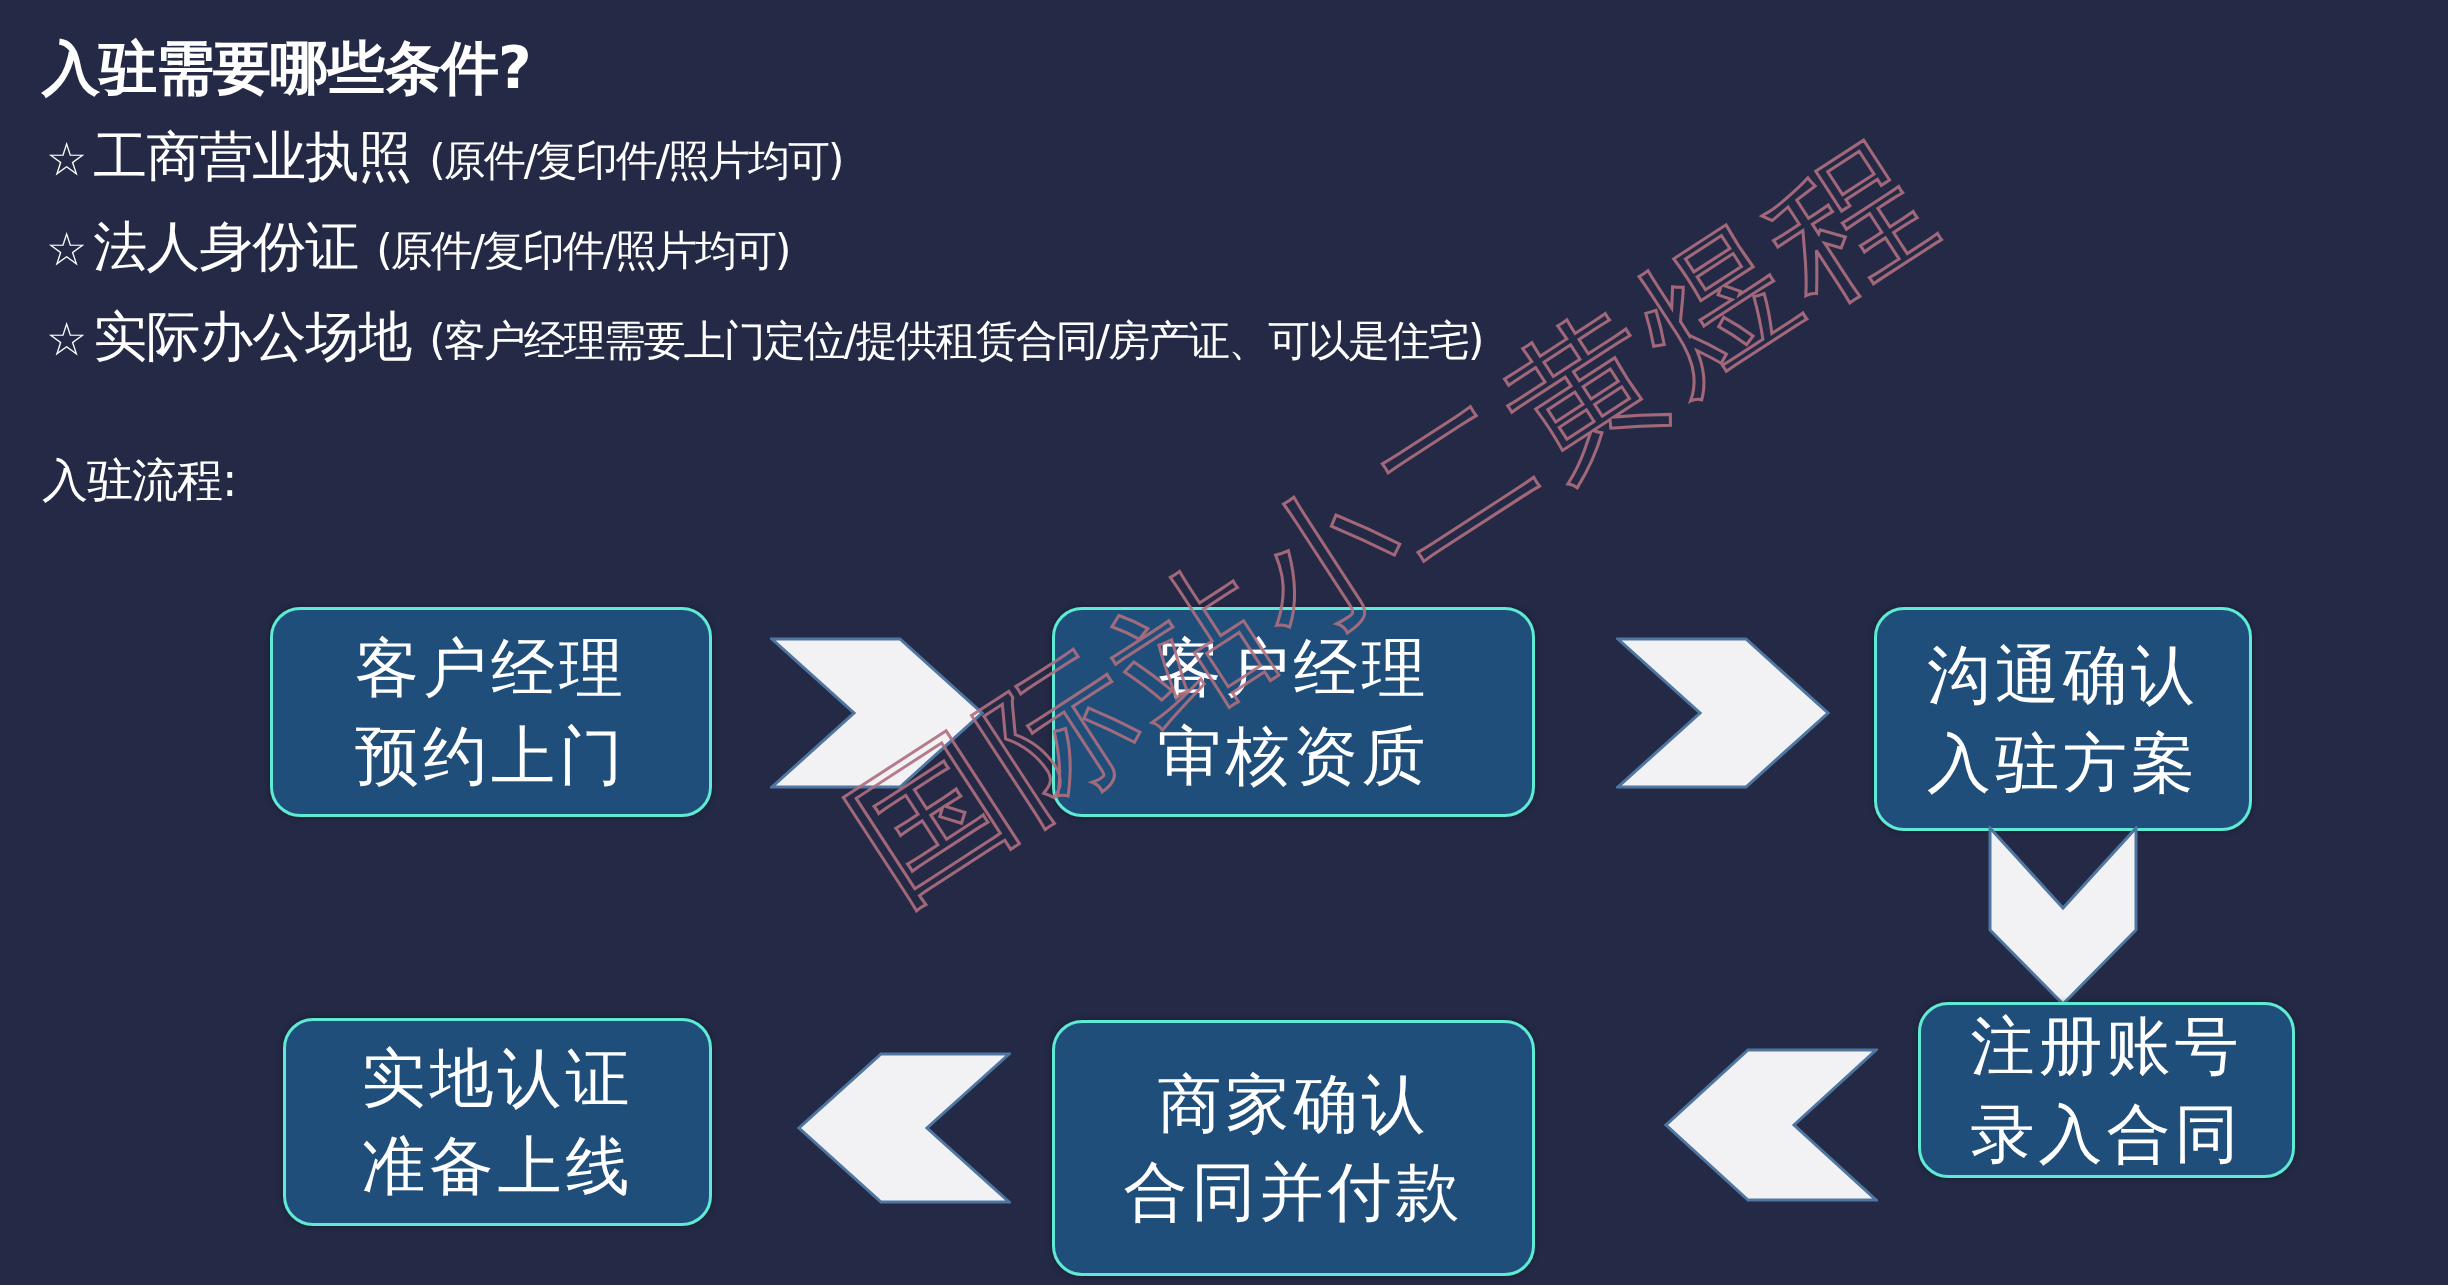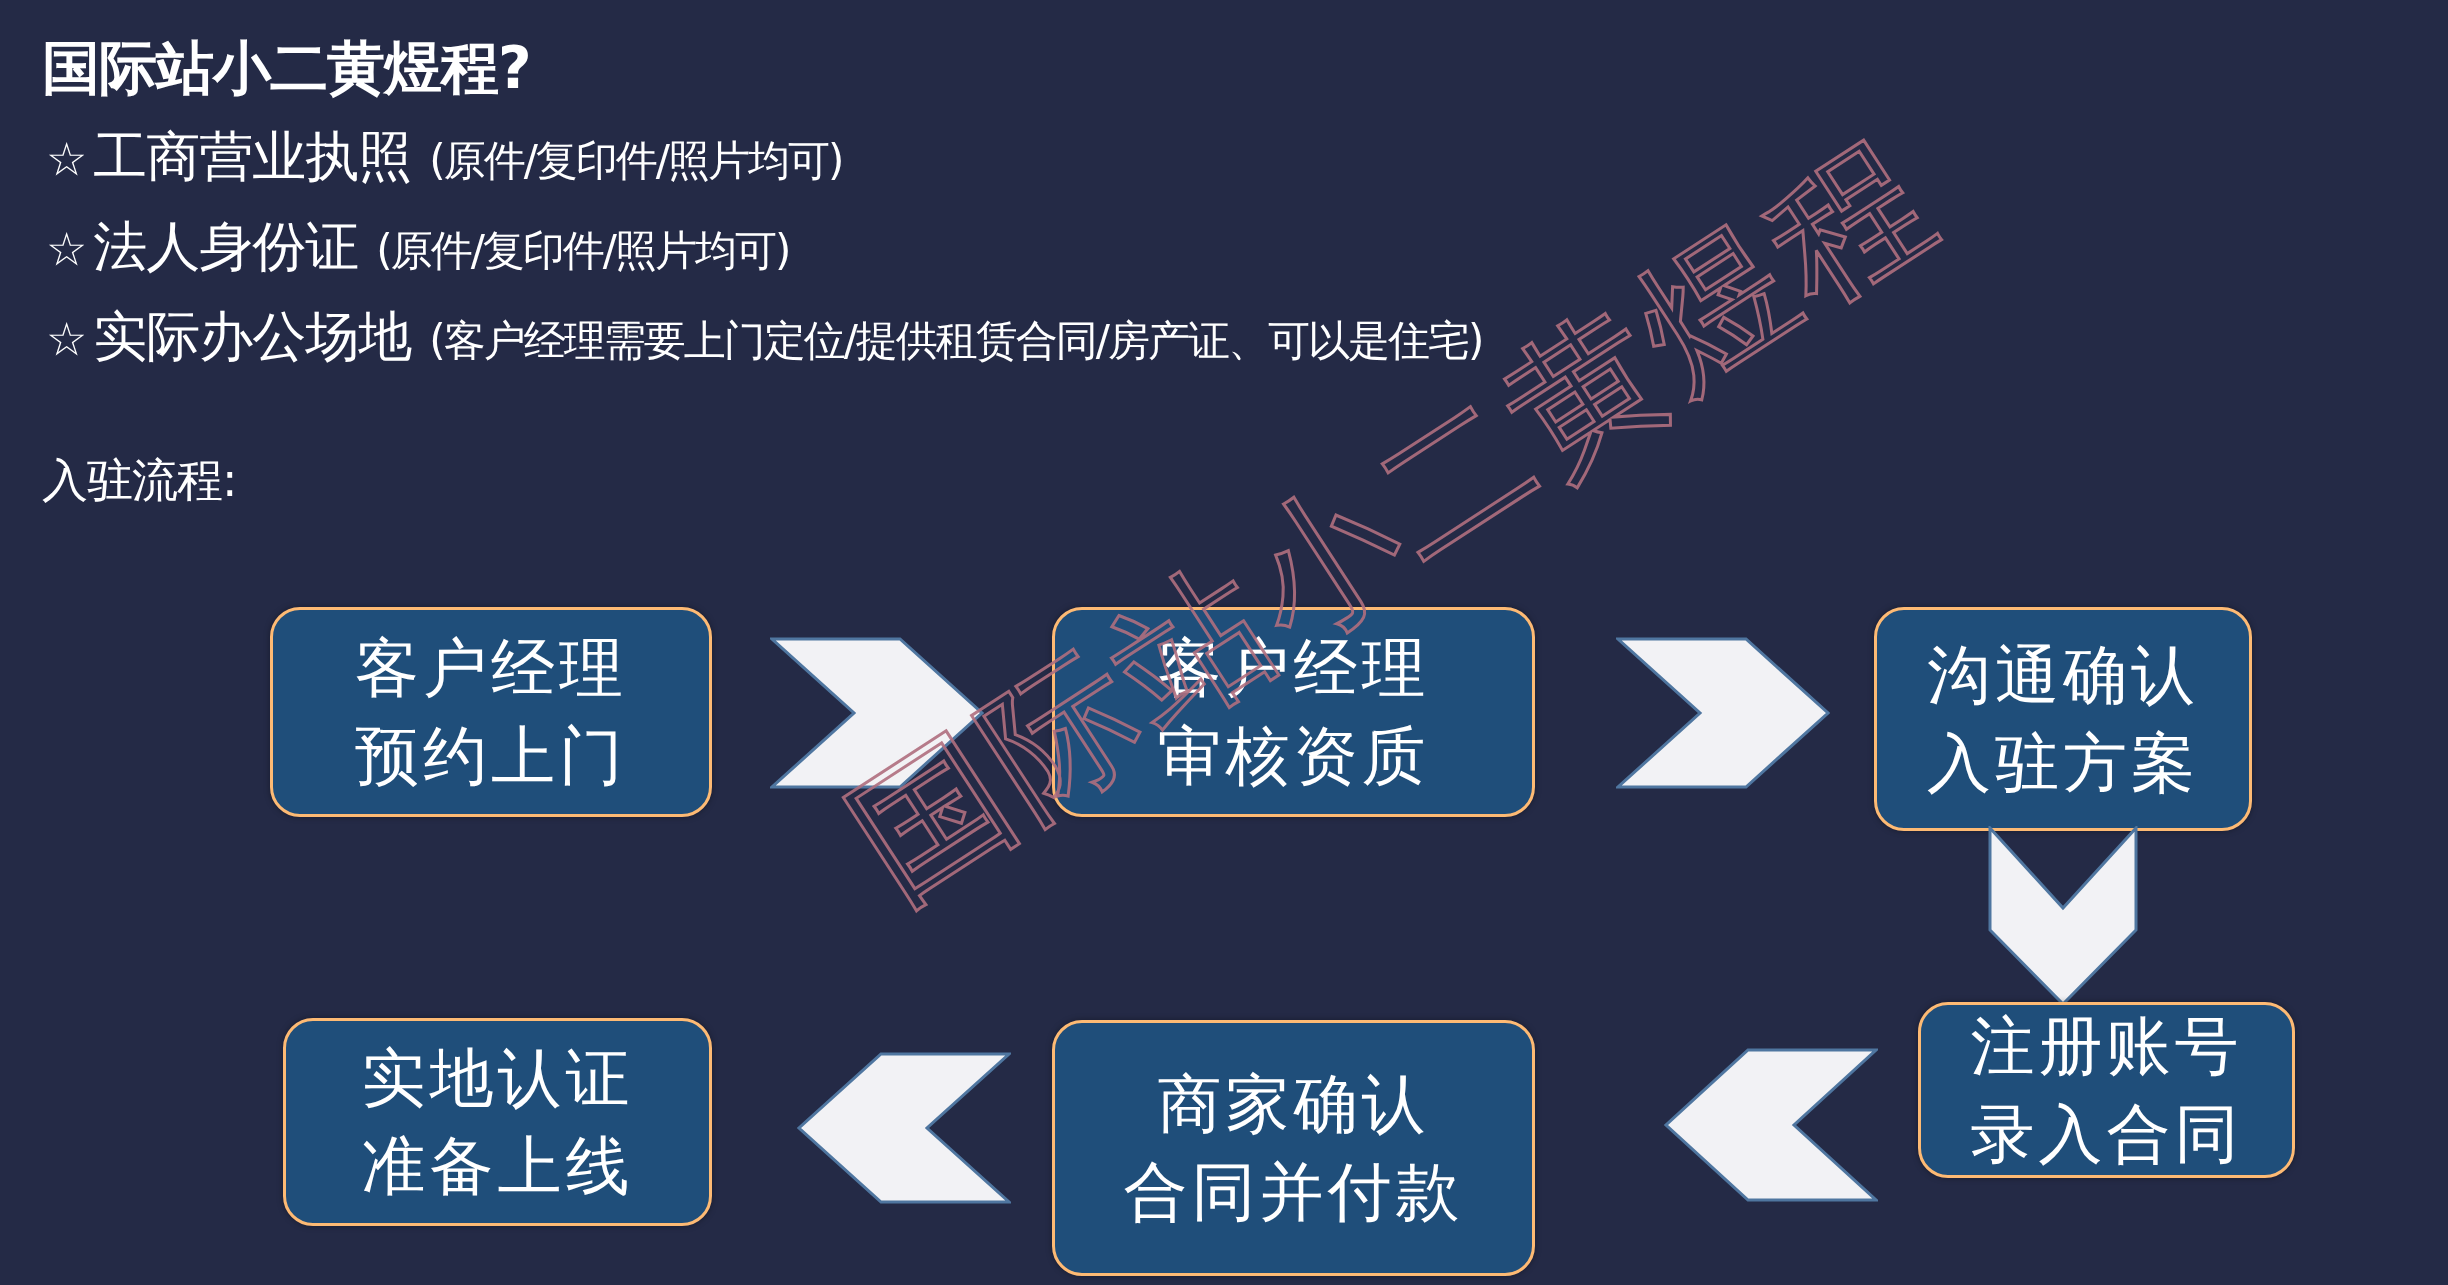--- a/index.html
+++ b/index.html
@@ -18,38 +18,38 @@
   }
   .req .star { font-size:46px; margin-right:6px; }
   .req .main { font-weight:normal; letter-spacing:-1px; }
   .req .note { font-size:42px; letter-spacing:-2px; margin-left:18px; }
   .section {
     position:absolute; left:42px; top:442px;
     font-size:46px; line-height:76px; letter-spacing:-1px;
   }
   .box {
     position:absolute; box-sizing:border-box;
-    background:#1f4e7a; border:3px solid #fdba74; border-radius:30px;
+    background:#1f4e7a; border:3px solid #5eead4; border-radius:30px;
     display:flex; flex-direction:column; align-items:center; justify-content:center;
     box-shadow:0 0 6px rgba(0,0,0,0.35);
   }
   .box span { display:block; font-size:64px; line-height:88px; letter-spacing:4px; white-space:nowrap; }
   .chev { position:absolute; }
   .watermark {
     position:absolute; left:820px; top:520px;
     font-size:150px; letter-spacing:6px; white-space:nowrap;
     color:transparent; -webkit-text-stroke:3px #b06f7f;
     transform:rotate(-33deg); transform-origin:left center;
     pointer-events:none; opacity:0.9;
   }
 </style>
 </head>
 <body>
 
-<div class="title">国际站小二黄煜程?</div>
+<div class="title">入驻需要哪些条件?</div>
 
 <div class="req" style="top:122px;">
   <span class="star">☆</span><span class="main">工商营业执照</span><span class="note">(原件/复印件/照片均可)</span>
 </div>
 <div class="req" style="top:212px;">
   <span class="star">☆</span><span class="main">法人身份证</span><span class="note">(原件/复印件/照片均可)</span>
 </div>
 <div class="req" style="top:302px;">
   <span class="star">☆</span><span class="main">实际办公场地</span><span class="note">(客户经理需要上门定位/提供租赁合同/房产证、可以是住宅)</span>
 </div>

